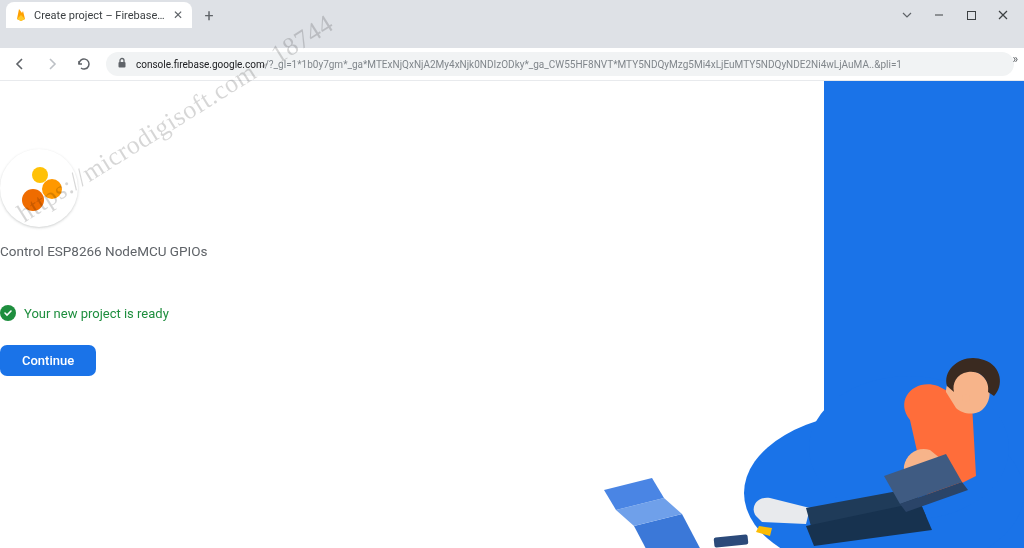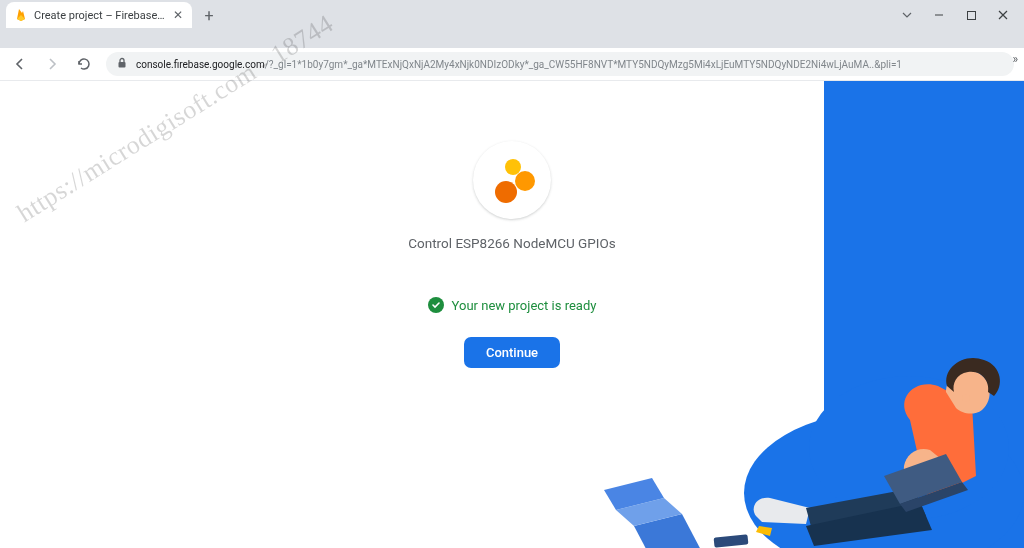--- a/index.html
+++ b/index.html
@@ -147,26 +147,26 @@
     .blue-panel {
       position: absolute;
       top: 0;
       right: 0;
       bottom: 0;
       width: 200px;
       background: #1a73e8;
     }
     .content-center {
       position: absolute;
-      top: 60px;
+      top: 68px;
       left: 0;
       width: 100%;
       display: flex;
       flex-direction: column;
-      align-items: center;
+      align-items: flex-start;
       gap: 14px;
     }
     .project-icon-wrap {
       width: 78px;
       height: 78px;
       border-radius: 50%;
       background: #fff;
       box-shadow: 0 1px 3px rgba(60,64,67,.15), 0 1px 2px rgba(60,64,67,.1);
       display: flex;
       align-items: center;

